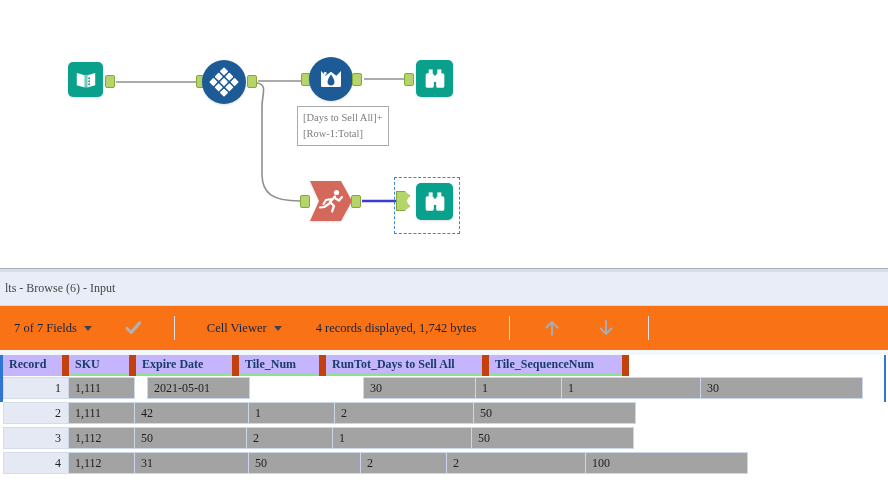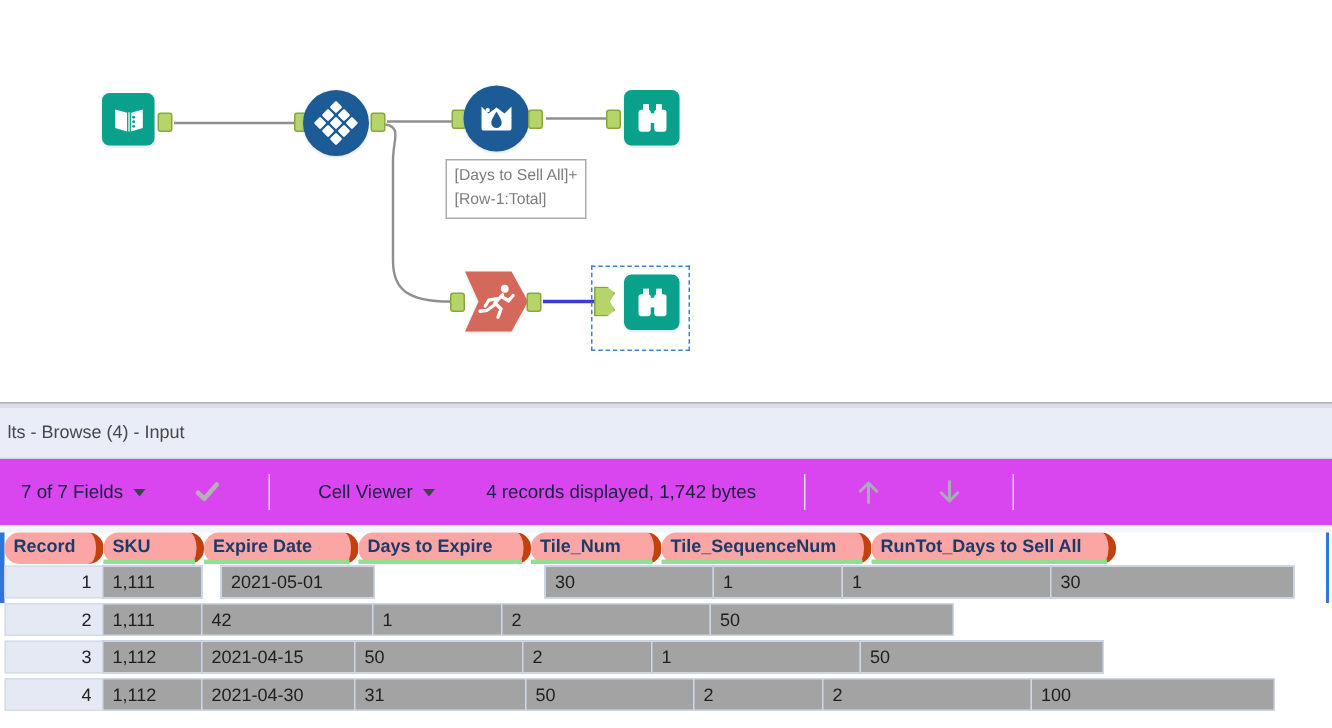--- a/index.html
+++ b/index.html
@@ -1,17 +1,17 @@
 <!DOCTYPE html>
 <html><head>
 <meta charset="utf-8">
 <style>
   html,body{margin:0;padding:0;background:#fff;}
   .app{position:relative;width:888px;height:475px;overflow:hidden;
-       font-family:Liberation Sans, sans-serif;background:#ffffff;}
+       font-family:Liberation Serif, serif;background:#ffffff;}
 
   
   .canvas{position:absolute;left:0;top:0;width:888px;height:268px;background:#fff;}
   .wires{position:absolute;left:0;top:0;width:888px;height:268px;}
   .tool{position:absolute;display:flex;align-items:center;justify-content:center;
         filter:drop-shadow(0 1px 1px rgba(0,0,0,.12));}
   .sq{border-radius:5px;background:#0aa18c;}
   .circ{border-radius:50%;background:#1d5b96;}
   .anchor{position:absolute;width:10px;height:13px;background:#b5d46a;
           border:1px solid #87a73e;border-radius:2px;box-sizing:border-box;}
@@ -22,38 +22,38 @@
         color:#7d7d7d;font-size:10.5px;line-height:1.5;padding:3px 5px;
         white-space:nowrap;}
 
   
   .panel{position:absolute;left:0;top:268px;width:888px;height:217px;background:#fdfdfe;}
   .splitter{position:absolute;left:0;top:0;width:888px;height:4px;
             background:#d9dde4;border-top:1px solid #a8afbb;box-sizing:border-box;}
   .ptitle{position:absolute;left:0;top:4px;width:888px;height:34px;background:#e9edf8;
           border-bottom:1px solid #d2d8e5;box-sizing:border-box;
           font-size:12px;color:#474747;line-height:33px;padding-left:5px;}
-  .ptoolbar{position:absolute;left:0;top:38px;width:888px;height:44px;background:#d946ef;
+  .ptoolbar{position:absolute;left:0;top:38px;width:888px;height:44px;background:#f97316;
             display:flex;align-items:center;font-size:12.5px;color:#17223c;gap:20px;}
   .ptoolbar .lbl{white-space:nowrap;}
   .caret{width:0;height:0;border-left:4px solid transparent;border-right:4px solid transparent;
          border-top:5px solid #3c4250;margin-left:7px;display:inline-block;}
   .tsep{width:1px;height:24px;background:#dcdfe5;margin:0 12px;}
   .tbtn{display:flex;align-items:center;cursor:default;}
 
   
   .grid{position:absolute;left:0;top:82px;width:888px;height:135px;background:#ffffff;}
   .grid-top{position:absolute;left:0;top:0;width:888px;height:5px;background:#f3f6fb;}
   .focus-l{position:absolute;left:0;top:5px;width:3px;height:47px;background:#2e75d6;}
   .focus-r{position:absolute;left:884px;top:5px;width:2px;height:47px;background:#2e75d6;}
   .tbl{position:absolute;left:3px;top:5px;}
   .trow{display:flex;height:22px;margin-bottom:3px;}
   .trow.head{height:21px;margin-bottom:1px;}
-  .hcell{position:relative;box-sizing:border-box;background:#fca5a5;color:#1b3c6b;
-         font-size:12px;font-weight:bold;padding:2px 0 0 6px;border-right:5px solid #c2410c;border-radius:10px;}
+  .hcell{position:relative;box-sizing:border-box;background:#c4b5fd;color:#1b3c6b;
+         font-size:12px;font-weight:bold;padding:2px 0 0 6px;border-right:7px solid #c2410c;}
   .hcell .qbar{position:absolute;left:0;right:1px;bottom:0;height:3px;background:#8de38d;}
   .dcell{box-sizing:border-box;background:#a3a3a3;border:1px solid #ccd8ea;margin-left:-1px;
          font-size:12px;color:#1e1e1e;padding:3px 0 0 6px;overflow:hidden;white-space:nowrap;}
   .dcell.rec{background:#e5e9f3;color:#222;text-align:right;padding-right:7px;padding-left:0;
              border-color:#d4dbe9;margin-left:0;}
 </style>
 </head>
 <body>
 
 <div class="app">
@@ -148,21 +148,21 @@
         <rect x="14" y="3.8" width="3.4" height="3.5" fill="#ffffff"></rect>
         <rect x="4" y="7" width="7" height="12.5" rx="1.6" fill="#ffffff"></rect>
         <rect x="13" y="7" width="7" height="12.5" rx="1.6" fill="#ffffff"></rect>
         <rect x="10.6" y="9" width="2.8" height="5.5" fill="#ffffff"></rect>
       </svg>
     </div>
   </div>
 
   <div class="panel">
     <div class="splitter"></div>
-    <div class="ptitle">lts - Browse (4) - Input</div>
+    <div class="ptitle">lts - Browse (6) - Input</div>
 
     <div class="ptoolbar">
       <div class="tbtn" style="margin-left:14px;">
         <span class="lbl">7 of 7 Fields</span>
         <span class="caret"></span>
       </div>
       <svg width="18" height="16" viewBox="0 0 18 16" style="margin-left:12px;">
         <path d="M3 8.5 L7.2 12.5 L15.5 3" stroke="#b2b2b2" stroke-width="3.1" fill="none" stroke-linecap="round" stroke-linejoin="round"></path>
       </svg>
       <div class="tsep"></div>
@@ -183,24 +183,23 @@
 
     <div class="grid">
       <div class="grid-top"></div>
       <div class="focus-l"></div>
       <div class="focus-r"></div>
       <div class="tbl" id="tbl">
           <div class="trow head">
             <div class="hcell" style="width: 66px;">Record</div>
             <div class="hcell" style="width: 67px;">SKU<div class="qbar"></div></div>
             <div class="hcell" style="width: 103px;">Expire Date<div class="qbar"></div></div>
-            <div class="hcell" style="width: 115px;">Days to Expire<div class="qbar"></div></div>
             <div class="hcell" style="width: 87px;">Tile_Num<div class="qbar"></div></div>
+            <div class="hcell" style="width: 163px;">RunTot_Days to Sell All<div class="qbar"></div></div>
             <div class="hcell" style="width: 140px;">Tile_SequenceNum<div class="qbar"></div></div>
-            <div class="hcell" style="width: 163px;">RunTot_Days to Sell All<div class="qbar"></div></div>
           </div>
           <div class="trow">
             <div class="dcell rec" style="width: 66px;">1</div>
             <div class="dcell" style="width: 67px;">1,111</div>
             <div class="dcell" style="width: 103px; margin-left: 12px;">2021-05-01</div>
             <div class="dcell" style="width: 115px; margin-top: 26px;">32</div>
             <div class="dcell" style="width: 113px;">30</div>
             <div class="dcell" style="width: 87px;">1</div>
             <div class="dcell" style="width: 140px;">1</div>
             <div class="dcell" style="width: 163px;">30</div>
@@ -209,30 +208,28 @@
             <div class="dcell rec" style="width: 66px;">2</div>
             <div class="dcell" style="width: 67px;">1,111</div>
             <div class="dcell" style="width: 115px;">42</div>
             <div class="dcell" style="width: 87px;">1</div>
             <div class="dcell" style="width: 140px;">2</div>
             <div class="dcell" style="width: 163px;">50</div>
           </div>
           <div class="trow">
             <div class="dcell rec" style="width: 66px;">3</div>
             <div class="dcell" style="width: 67px;">1,112</div>
-            <div class="dcell" style="width: 103px;">2021-04-15</div>
             <div class="dcell" style="width: 113px;">50</div>
             <div class="dcell" style="width: 87px;">2</div>
             <div class="dcell" style="width: 140px;">1</div>
             <div class="dcell" style="width: 163px;">50</div>
           </div>
           <div class="trow">
             <div class="dcell rec" style="width: 66px;">4</div>
             <div class="dcell" style="width: 67px;">1,112</div>
-            <div class="dcell" style="width: 103px;">2021-04-30</div>
             <div class="dcell" style="width: 115px;">31</div>
             <div class="dcell" style="width: 113px;">50</div>
             <div class="dcell" style="width: 87px;">2</div>
             <div class="dcell" style="width: 140px;">2</div>
             <div class="dcell" style="width: 163px;">100</div>
           </div>
         </div>
     </div>
   </div>
 

